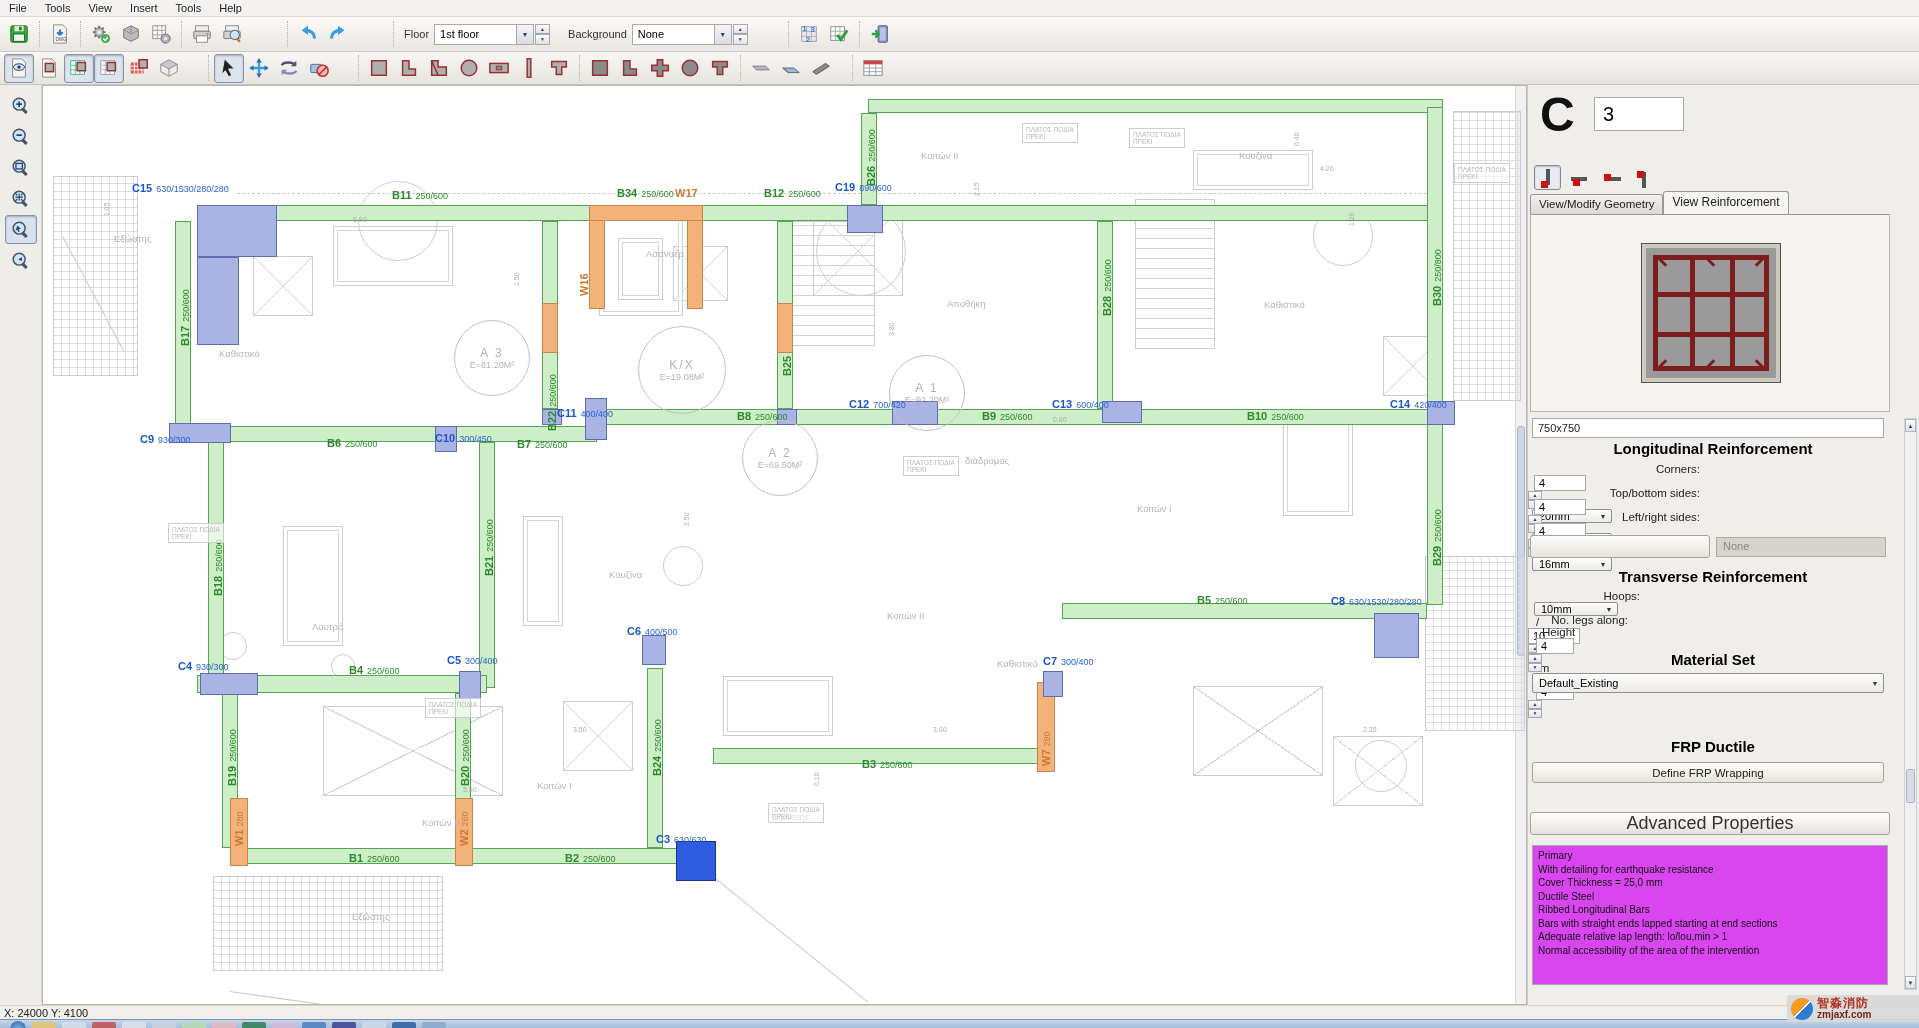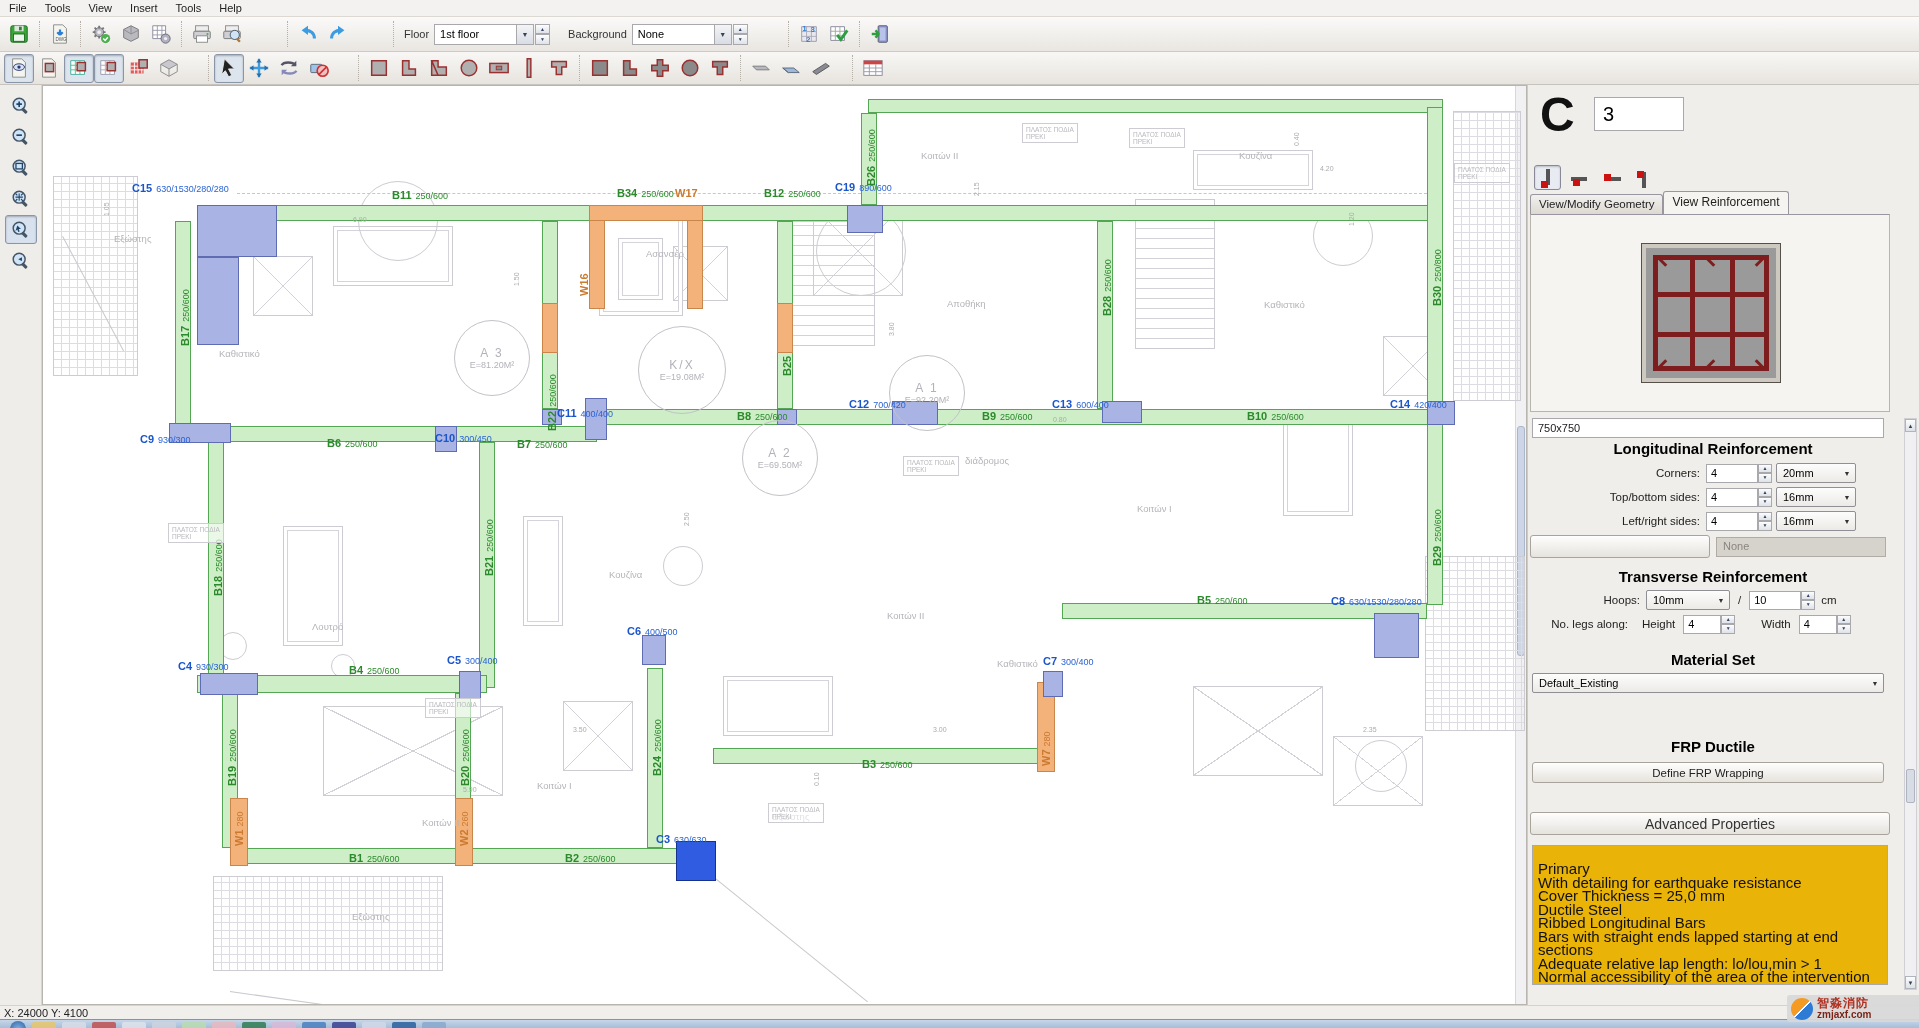--- a/index.html
+++ b/index.html
@@ -66,31 +66,31 @@
 .tab.active{background:#f6f4f1;height:23px;font-size:12px;box-shadow:0 2px 0 #f6f4f1;}
 .prev{position:absolute;left:2px;top:129px;width:360px;height:198px;background:#f6f4f1;border:1px solid #b8b4ae;border-top:1px solid #9a96a0;}
 .sec-outer{position:absolute;left:110px;top:28px;width:140px;height:140px;background:#cdc9c1;border:1px solid #55504a;}
 .sec-inner{position:absolute;inset:4px;background:#9a9a9a;}
 .hoopf{position:absolute;inset:7px;border:5px solid #7e1d1d;}
 .hv{position:absolute;top:7px;bottom:7px;width:5px;background:#7e1d1d;}
 .hh{position:absolute;left:7px;right:7px;height:5px;background:#7e1d1d;}
 .hk{position:absolute;width:12px;height:3px;background:#7e1d1d;}
 .sizefield{position:absolute;left:4px;top:333px;width:352px;height:20px;background:#fff;border:1px solid #a9a9ad;font-size:11px;padding:2px 5px;color:#222;}
 .phead{position:absolute;width:370px;text-align:center;font-weight:bold;font-size:15px;color:#000;}
-.prow{position:absolute;display:flex;align-items:center;height:20px;}
+.prow{position:absolute;display:flex;align-items:flex-start;height:20px;flex-direction:column;}
 .prlab{font-size:11.5px;color:#222;}
 .pin{height:19px;background:#fff;border:1px solid #a9a9ad;font-size:11px;padding:1px 4px;font-family:"Liberation Sans",sans-serif;}
 .pspin{width:14px;height:19px;display:flex;flex-direction:column;}
 .pspin div{flex:1;border:1px solid #a9a9ad;background:linear-gradient(#fdfdfd,#dfe2e8);font-size:5px;line-height:7px;text-align:center;color:#346;}
 .pdd{height:20px;background:linear-gradient(#fdfdfd,#eceae6);border:1px solid #8f8f94;border-radius:2px;display:flex;align-items:center;font-size:11px;padding-left:6px;}
 .pdd .val{flex:1;}
 .pdd .dar{width:16px;text-align:center;font-size:7px;color:#333;}
 .pbtn{position:absolute;height:23px;background:linear-gradient(#fefefe,#e6e3dd);border:1px solid #a8a49c;border-radius:3px;font-size:11.5px;display:flex;align-items:center;justify-content:center;color:#222;}
 .pfield-dis{position:absolute;height:20px;background:#d6d3cd;border:1px solid #b0aca4;color:#8a867e;font-size:11px;padding:2px 6px;}
-.advbox{position:absolute;left:4px;top:760px;width:356px;height:140px;background:#eab308;border:1px solid #a9a9ad;font-size:15px;line-height:13.5px;padding:16px 5px;color:#111;}
+.advbox{position:absolute;left:4px;top:760px;width:356px;height:140px;background:#d946ef;border:1px solid #a9a9ad;font-size:10px;line-height:13.5px;padding:3px 5px;color:#111;}
 .pscroll{position:absolute;right:2px;top:333px;width:13px;height:572px;background:#f0f0f2;border:1px solid #d0d0d4;}
 .pscroll .ar{position:absolute;left:0;width:11px;height:13px;background:linear-gradient(#fdfdfd,#dde0e6);border:1px solid #b0b4bc;text-align:center;font-size:6px;line-height:12px;color:#345;}
 .pscroll .th2{position:absolute;left:1px;width:9px;top:350px;height:34px;background:#d8dce4;border:1px solid #aeb4c0;border-radius:2px;}
 
 .status{height:14px;background:#f1efec;border-top:1px solid #d6d2cc;font-size:11px;color:#222;padding:1px 4px;}
 .taskbar{height:11px;background:linear-gradient(#c7d6e8,#9db8d4);border-top:1px solid #7a95b5;display:flex;align-items:flex-end;gap:6px;padding:0 2px;}
 .tk{width:24px;height:8px;border-radius:2px 2px 0 0;opacity:.85;}
 .orb{width:16px;height:9px;border-radius:8px 8px 0 0;background:radial-gradient(circle at 50% 90%,#7fb4e8,#2d5f9e);margin-left:8px;}
 .wm{position:absolute;right:0;bottom:6px;width:132px;height:27px;background:rgba(216,216,216,.92);display:flex;align-items:center;padding:1px 4px;border-radius:3px 0 0 3px;}
 .wmlogo{width:22px;height:22px;border-radius:50%;background:linear-gradient(135deg,#f59a23 48%,#fff 48%,#fff 54%,#2e7bd6 54%);margin-right:4px;flex:none;}
@@ -754,21 +754,21 @@
 
     <div class="phead" style="top:566px;left:0;">Material Set</div>
     <div class="pdd" style="position:absolute;top:588px;left:4px;width:352px;">
       <span class="val">Default_Existing</span>
         <span class="dar">▼</span>
     </div>
 
     <div class="phead" style="top:653px;left:0;">FRP Ductile</div>
     <div class="pbtn" style="top:677px;left:4px;width:352px;height:21px;">Define FRP Wrapping</div>
 
-    <div class="pbtn" style="top:727px;left:2px;width:360px;font-size:14px;color:#333;">Advanced Properties</div>
+    <div class="pbtn" style="top:727px;left:2px;width:360px;font-size:18px;color:#333;">Advanced Properties</div>
     <div class="advbox" id="advlines">
         <div>Primary</div>
         <div>With detailing for earthquake resistance</div>
         <div>Cover Thickness = 25,0 mm</div>
         <div>Ductile Steel</div>
         <div>Ribbed Longitudinal Bars</div>
         <div>Bars with straight ends lapped starting at end sections</div>
         <div>Adequate relative lap length: lo/lou,min &gt; 1</div>
         <div>Normal accessibility of the area of the intervention</div>
       </div>

